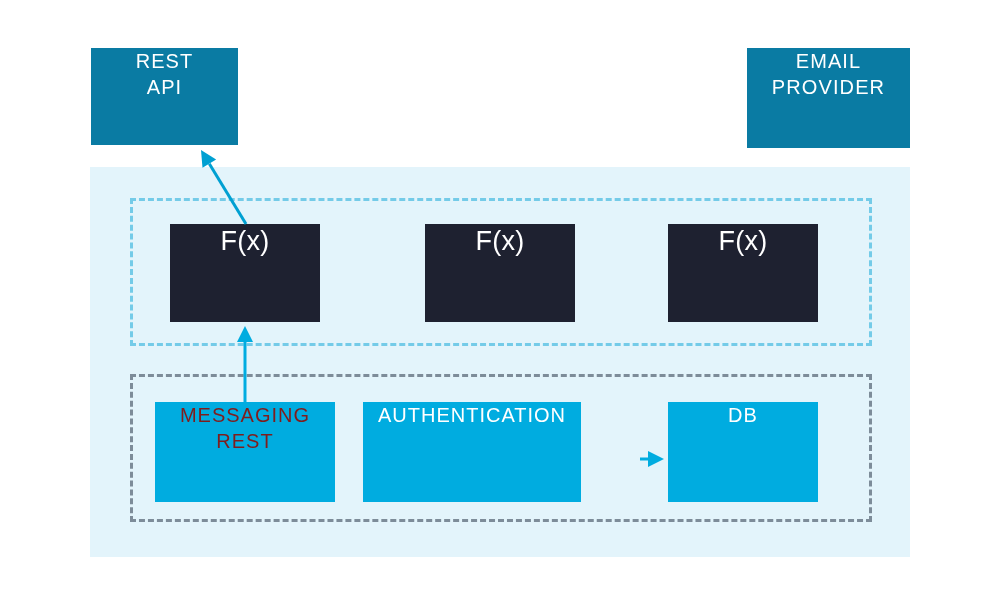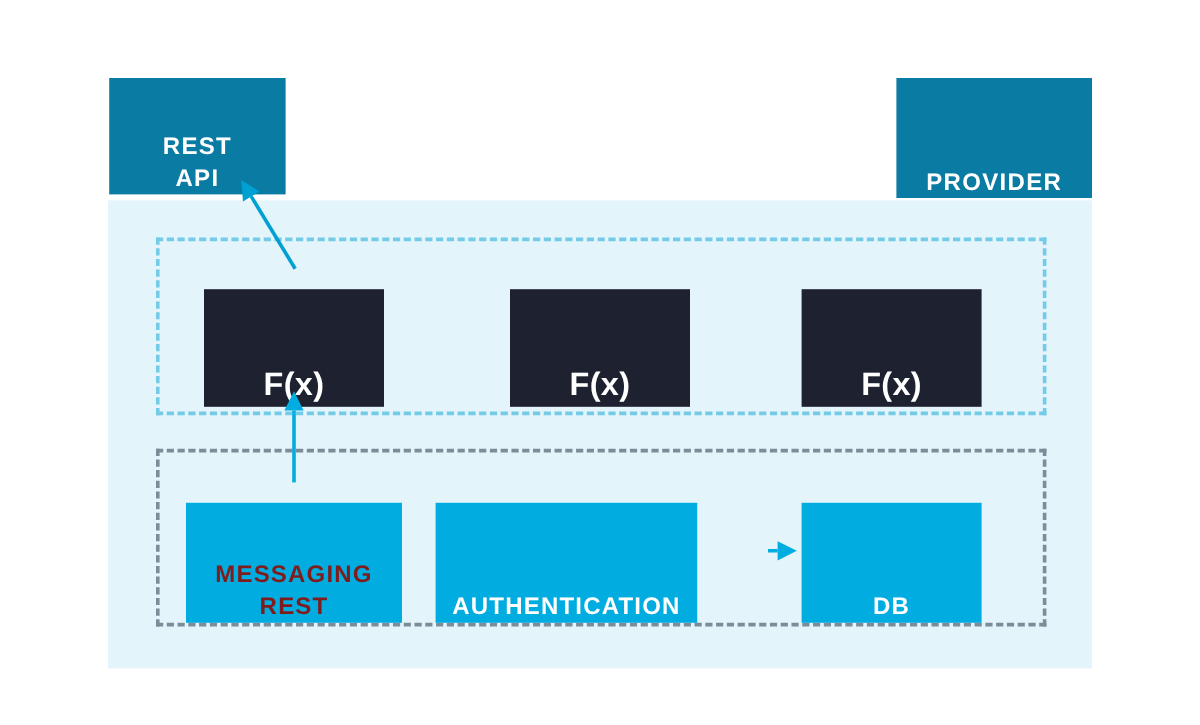--- a/index.html
+++ b/index.html
@@ -16,30 +16,29 @@
     width: 1000px;
     height: 604px;
     background: #ffffff;
     overflow: hidden;
   }
 
   
   .node {
     position: absolute;
     display: flex;
-    align-items: flex-end;
+    align-items: flex-start;
     justify-content: center;
     text-align: center;
     box-sizing: border-box;
     color: #ffffff;
-    font-weight: bold;
+    font-weight: normal;
     letter-spacing: 0.6px;
     line-height: 1.32;
     user-select: none;
-    margin-top: 17px;
   }
 
   
   .node-external {
     background: #0a7ba3;
     font-size: 20px;
     letter-spacing: 1.1px;
   }
 
   
@@ -99,20 +98,21 @@
 
   <div class="node node-external" id="node-rest-api" style="left: 91px; top: 48px; width: 147px; height: 97px; background: rgb(10, 123, 163); color: rgb(255, 255, 255);">
     <div>
       <span class="label-line">REST</span>
       <span class="label-line">API</span>
     </div>
   </div>
 
   <div class="node node-external" id="node-email-provider" style="left: 747px; top: 48px; width: 163px; height: 100px; background: rgb(10, 123, 163); color: rgb(255, 255, 255);">
     <div>
+      <span class="label-line">EMAIL</span>
       <span class="label-line">PROVIDER</span>
     </div>
   </div>
 
   <div class="node node-function" id="node-function-1" style="left: 170px; top: 224px; width: 150px; height: 98px; background: rgb(30, 33, 48); color: rgb(255, 255, 255);">
     <span class="label-line">F(x)</span>
   </div>
   <div class="node node-function" id="node-function-2" style="left: 425px; top: 224px; width: 150px; height: 98px; background: rgb(30, 33, 48); color: rgb(255, 255, 255);">
     <span class="label-line">F(x)</span>
   </div>

